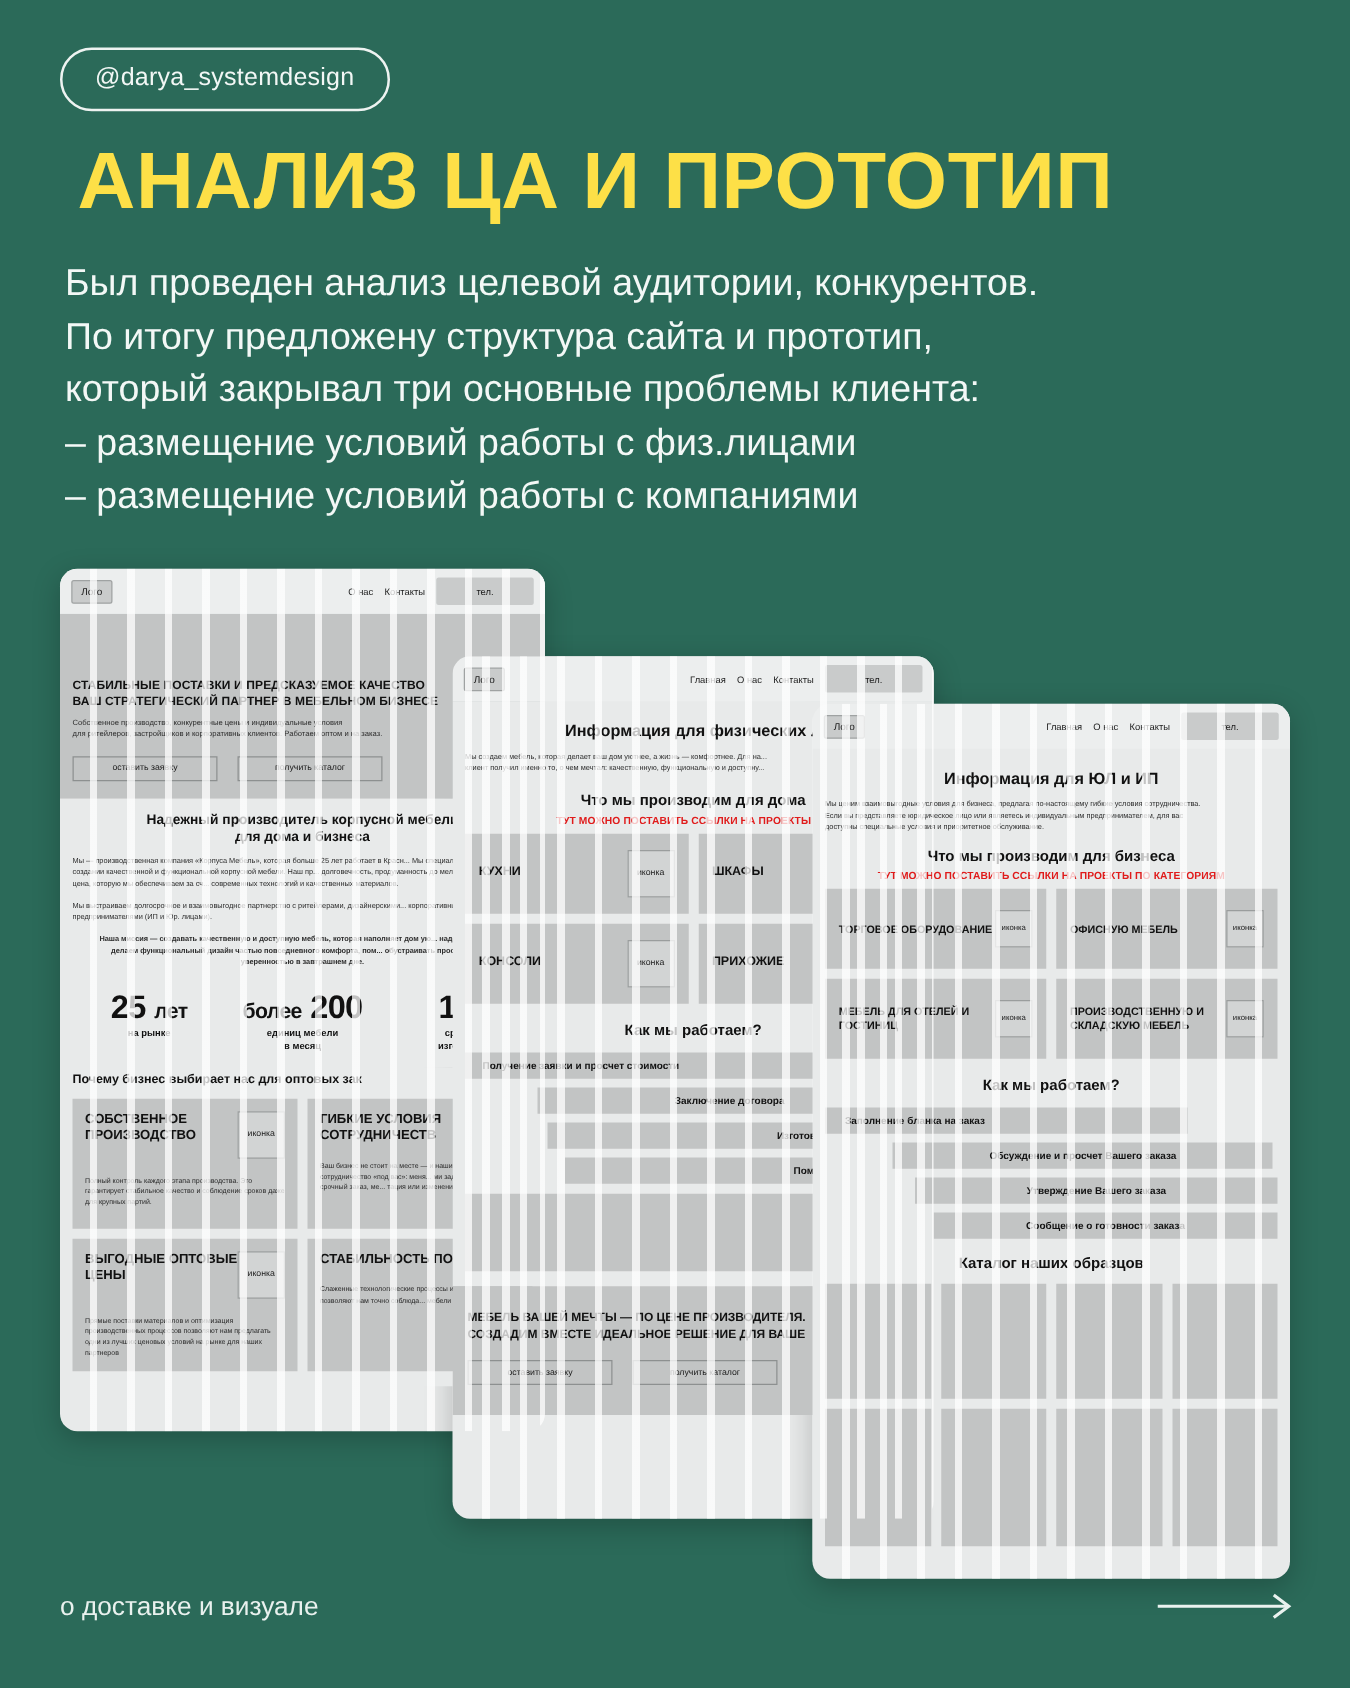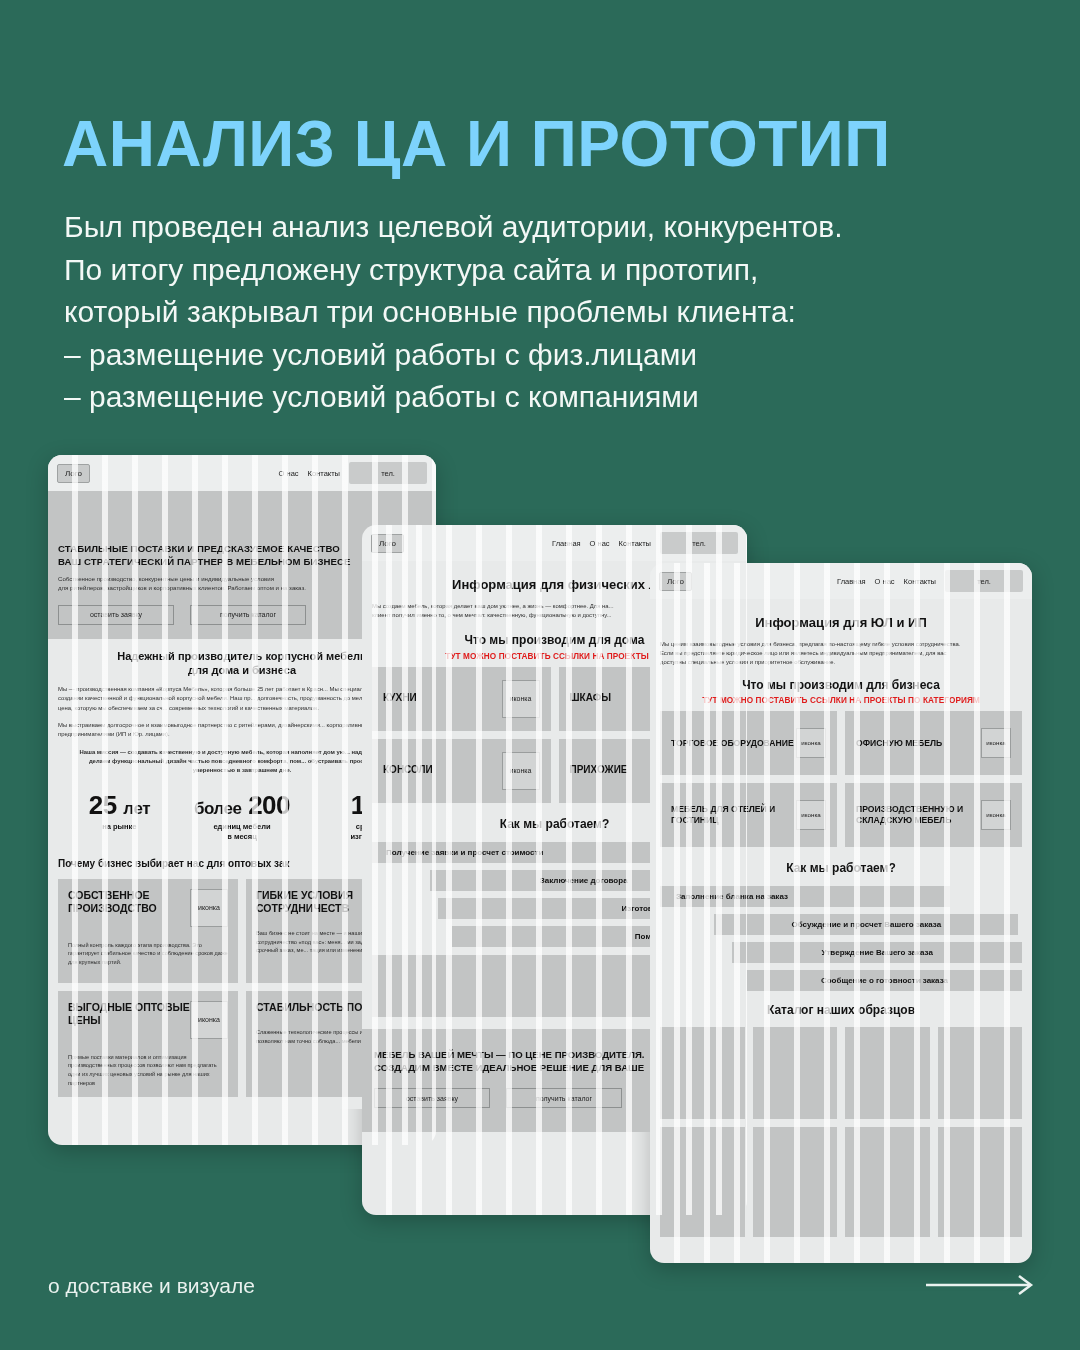--- a/index.html
+++ b/index.html
@@ -28,31 +28,31 @@
     font-size: 20px;
     letter-spacing: .2px;
     padding: 11px 26px 13px;
     white-space: nowrap;
   }
 
   
   .headline {
     position: absolute;
     top: 112px; left: 62px;
-    color: #7dd3fc;
+    color: #fde047;
     font-size: 64px;
     font-weight: 900;
     letter-spacing: 0.5px;
     line-height: 1.0;
     white-space: nowrap;
   }
 
   .lede {
     position: absolute;
-    top: 206px; left: 64px;
+    top: 206px; left: 52px;
     color: #f3f8f6;
     font-size: 30px;
     line-height: 1.42;
     font-weight: 400;
   }
   .lede div { white-space: nowrap; }
 
   
   .footer-note {
     position: absolute;
@@ -200,20 +200,21 @@
   .cta { background: #c2c4c4; padding: 20px 12px 24px; }
   .cta-t { font-size: 9.6px; font-weight: 700; color: #111; line-height: 1.32; }
   .cta-b { margin-top: 14px; display: flex; gap: 16px; }
 
   .tall-block { background: #c2c4c4; height: 62px; margin-top: 8px; }
 </style>
 </head>
 <body>
 
 <div class="topbar">
+  <div class="pill">@darya_systemdesign</div>
 </div>
 
 <div class="headline">АНАЛИЗ ЦА И ПРОТОТИП</div>
 
 <div class="lede">
   <div>Был проведен анализ целевой аудитории, конкурентов.</div>
   <div>По итогу предложену структура сайта и прототип,</div>
   <div>который закрывал три основные проблемы клиента:</div>
   <div>– размещение условий работы с физ.лицами</div>
   <div>– размещение условий работы с компаниями</div>

